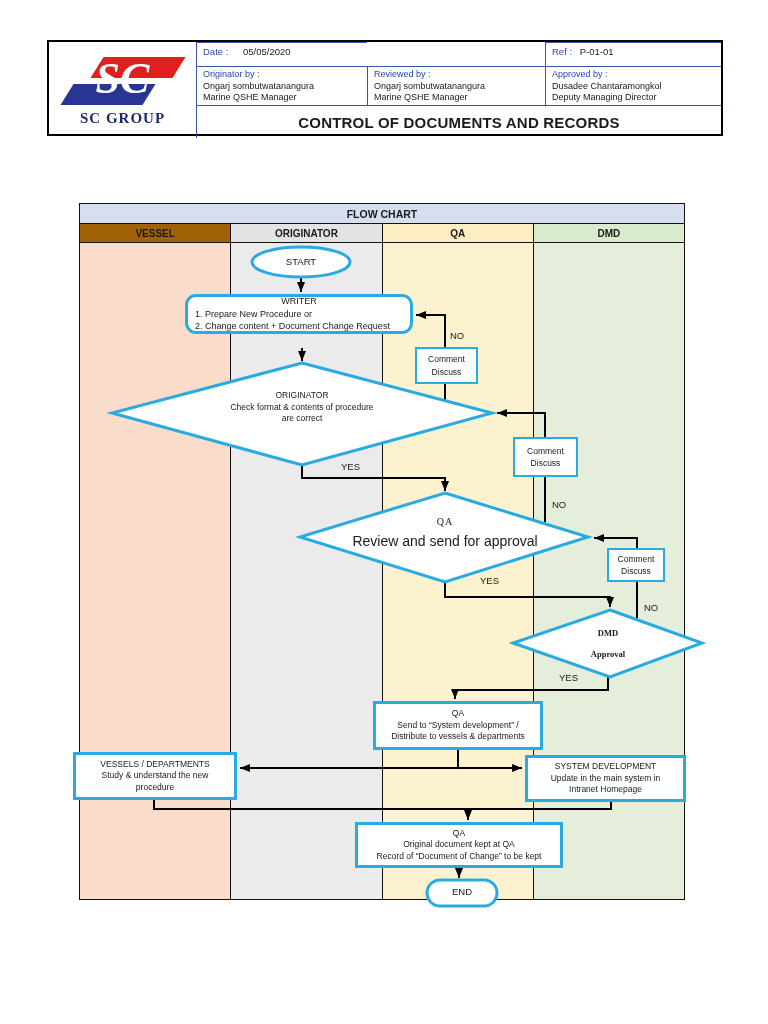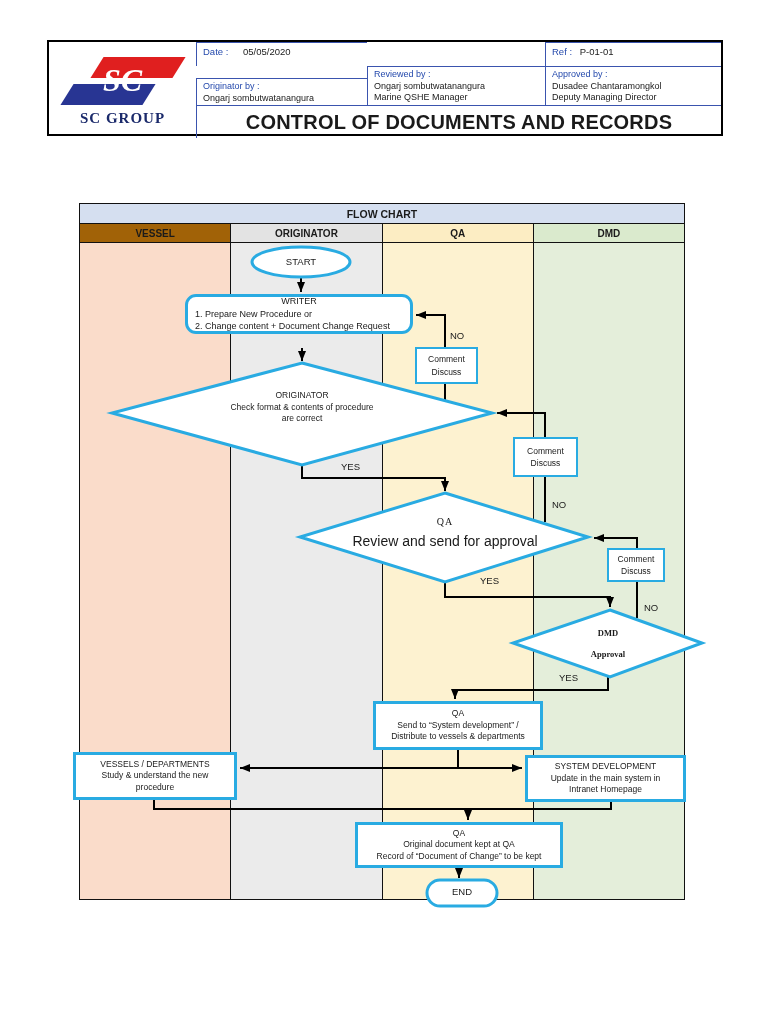--- a/index.html
+++ b/index.html
@@ -13,27 +13,27 @@
   .hcell{box-sizing:border-box;border-left:1.5px solid #3a54ae;border-top:1.5px solid #3a54ae;
          padding:3px 6px 0 6px;overflow:hidden;}
   .hcell.r1{font-size:9.5px;}
   .hcell.r2{font-size:9px;line-height:11.5px;padding-top:2px;}
   .blue{color:#2449ac;}
   .hval{color:#1a1a1a;}
   .logo-cell{grid-row:1/4;grid-column:1;border:none;display:flex;flex-direction:column;
              align-items:center;justify-content:center;}
   .title-cell{grid-column:2/5;grid-row:3;border-left:1.5px solid #3a54ae;border-top:1.5px solid #3a54ae;
               display:flex;align-items:center;justify-content:center;
-              font-weight:bold;font-size:20px;letter-spacing:.2px;text-align:center;}
+              font-weight:bold;font-size:15px;letter-spacing:.2px;text-align:center;}
   .lgwrap{position:relative;width:116px;height:48px;}
   .lg-red{position:absolute;right:2px;top:0;width:82px;height:21px;background:#e01f1f;transform:skewX(-32deg);}
   .lg-blue{position:absolute;left:2px;bottom:0;width:82px;height:21px;background:#283593;transform:skewX(-32deg);}
   .lg-sc{position:absolute;left:50%;top:50%;transform:translate(-50%,-54%);
          font-family:"Liberation Serif","DejaVu Serif",serif;font-style:italic;font-weight:bold;
-         font-size:32px;color:#fff;line-height:1;text-align:center;}
+         font-size:44px;color:#fff;line-height:1;text-align:center;}
   .lg-group{margin-top:5px;font-family:"Liberation Serif","DejaVu Serif",serif;font-weight:bold;
             font-size:15px;color:#1b2a6b;letter-spacing:1px;}
 
   
   .appendix{position:absolute;left:72px;top:152px;font-weight:bold;font-size:12.5px;}
 
   
   .ftab{position:absolute;left:79px;top:203px;width:606px;height:697px;
         border:1.5px solid #111;box-sizing:border-box;display:flex;flex-direction:column;}
   .ftitle{height:19px;flex:0 0 19px;background:#d5dff0;border-bottom:1px solid #111;
@@ -79,21 +79,21 @@
 
     <div class="hcell r1" style="grid-column:2;grid-row:1;">
       <span class="blue">Date :</span>
       <span class="hval" style="margin-left:12px;">05/05/2020</span>
     </div>
     <div class="hcell r1" style="grid-column:4;grid-row:1;">
       <span class="blue">Ref :</span>
       <span class="hval" style="margin-left:5px;">P-01-01</span>
     </div>
 
-    <div class="hcell r2" style="grid-column:2;grid-row:2;margin-top:12px;">
+    <div class="hcell r2" style="grid-column:2;grid-row:2;">
       <div class="blue">Originator by :</div>
       <div>Ongarj sombutwatanangura</div>
       <div>Marine QSHE Manager</div>
     </div>
     <div class="hcell r2" style="grid-column:3;grid-row:2;">
       <div class="blue">Reviewed by :</div>
       <div>Ongarj sombutwatanangura</div>
       <div>Marine QSHE Manager</div>
     </div>
     <div class="hcell r2" style="grid-column:4;grid-row:2;">

